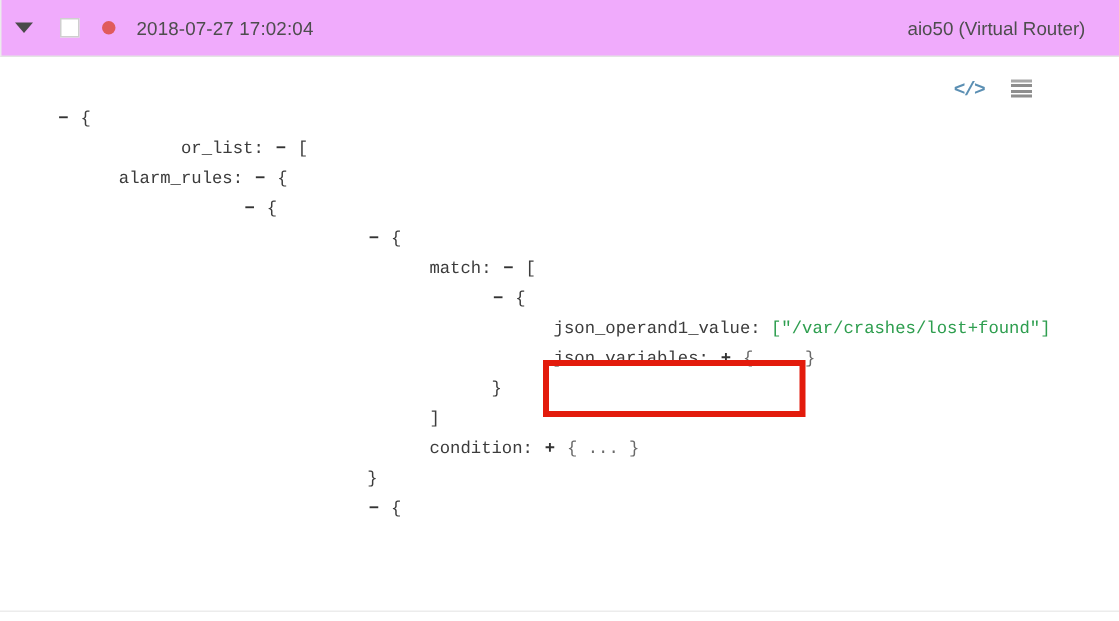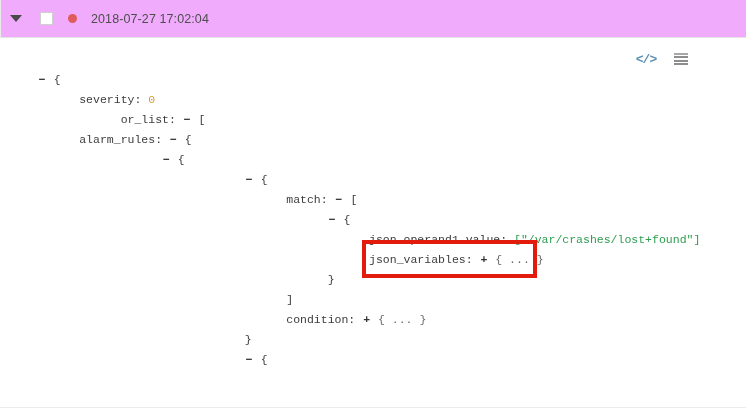--- a/index.html
+++ b/index.html
@@ -164,39 +164,39 @@
 </head>
 <body>
 
 <div class="alarm-row">
   <div class="expander">
     <span class="caret-down"></span>
   </div>
   <div class="row-checkbox"></div>
   <div class="severity-dot"></div>
   <div class="alarm-time">2018-07-27 17:02:04</div>
+  <div class="alarm-source">aio50 (Virtual Router)</div>
 </div>
 
 <div class="view-toolbar">
   <div class="tb-btn">
     <span class="icon-code">&lt;/&gt;</span>
   </div>
   <div class="tb-btn">
     <span class="icon-table">
       <i></i>
         <i></i>
         <i></i>
         <i></i>
     </span>
   </div>
 </div>
 
 <div class="json-body" id="json-body">
     <div class="jline"><span>  </span><span class="toggle">−</span> <span class="punct">{</span></div>
-    <div class="jline"><span>        </span><span class="key">severity: </span><span class="val-num">0</span></div>
     <div class="jline"><span>              </span><span class="key">or_list: </span><span class="toggle">−</span> <span class="punct">[</span></div>
     <div class="jline"><span>        </span><span class="key">alarm_rules: </span><span class="toggle">−</span> <span class="punct">{</span></div>
     <div class="jline"><span>                    </span><span class="toggle">−</span> <span class="punct">{</span></div>
     <div class="jline"><span>                                </span><span class="toggle">−</span> <span class="punct">{</span></div>
     <div class="jline"><span>                                      </span><span class="key">match: </span><span class="toggle">−</span> <span class="punct">[</span></div>
     <div class="jline"><span>                                            </span><span class="toggle">−</span> <span class="punct">{</span></div>
     <div class="jline"><span>                                                  </span><span class="key">json_operand1_value: </span><span class="val-str">["/var/crashes/lost+found"]</span></div>
     <div class="jline"><span>                                                  </span><span class="key">json_variables: </span><span class="toggle">+</span> <span class="ellipsis">{ ... }</span></div>
     <div class="jline"><span>                                            </span><span class="punct">}</span></div>
     <div class="jline"><span>                                      </span><span class="punct">]</span></div>

